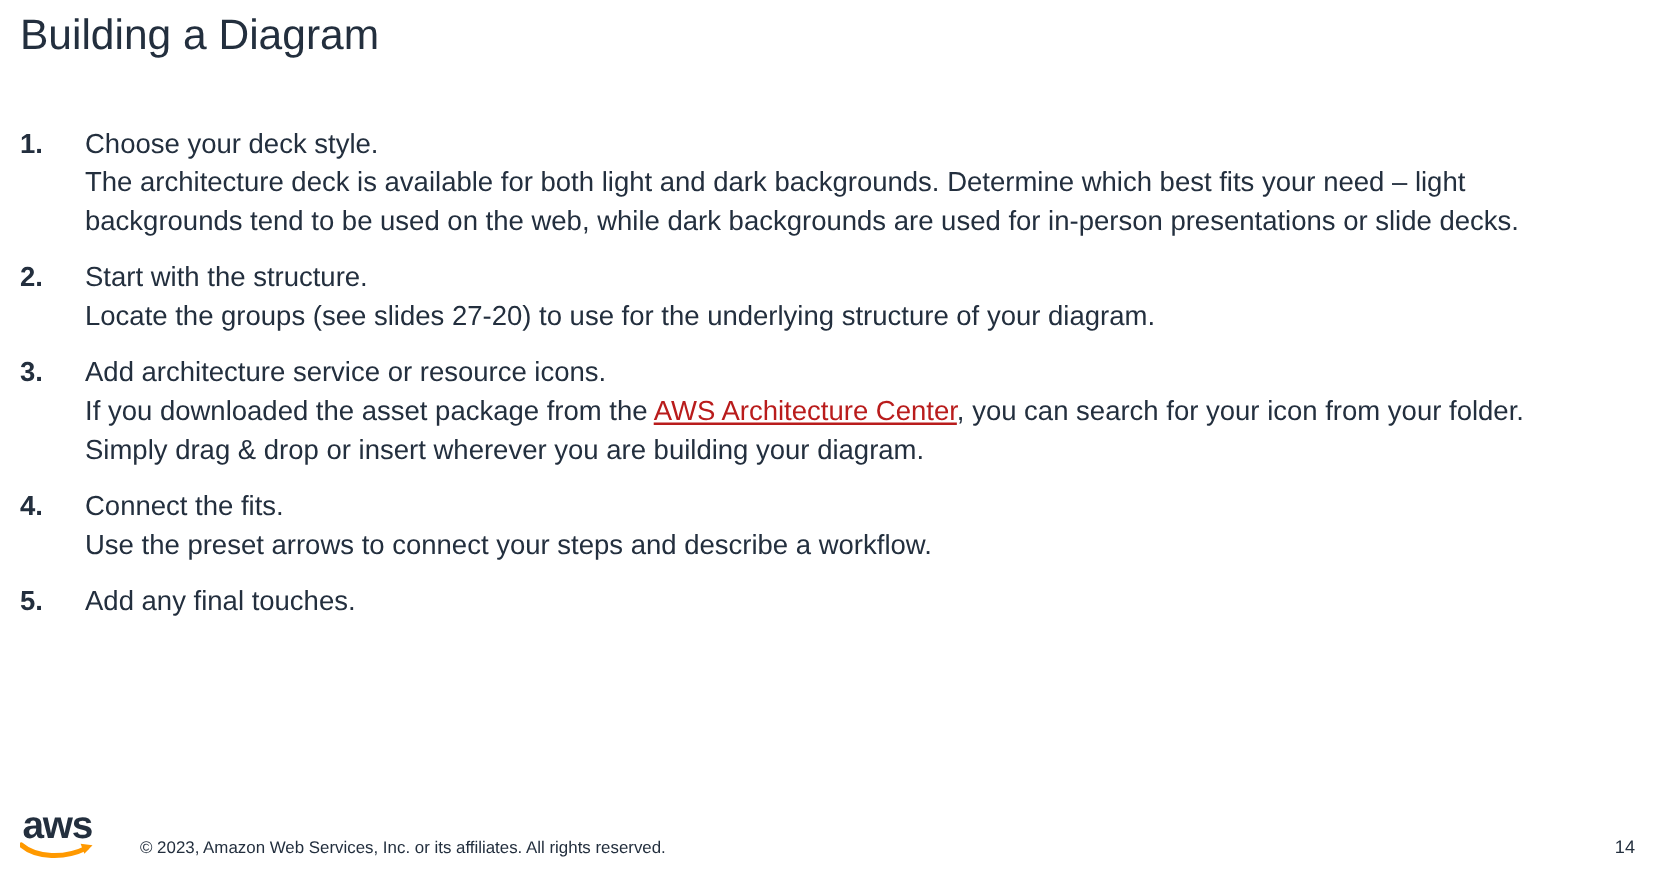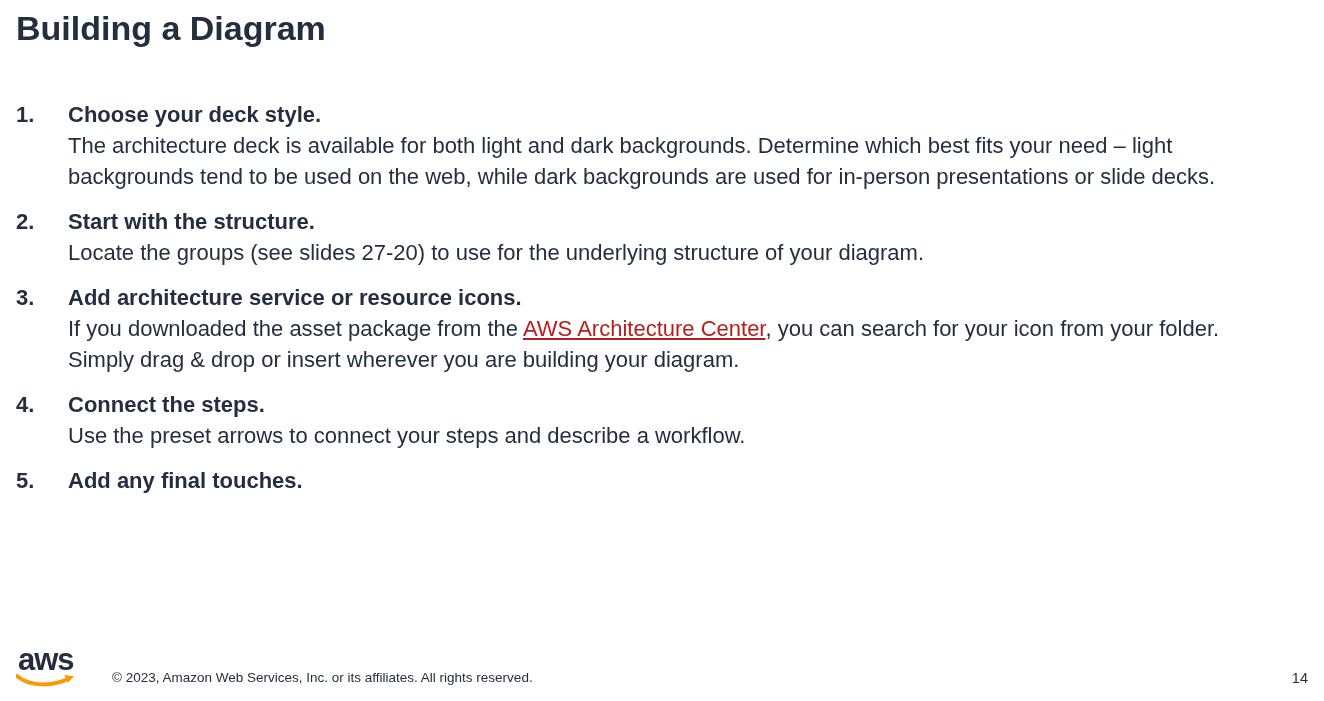--- a/index.html
+++ b/index.html
@@ -11,21 +11,21 @@
     position: relative;
     overflow: hidden;
   }
   .slide {
     position: absolute;
     inset: 0;
     padding: 8px 16px 0 16px;
   }
   .slide-title {
     font-size: 34px;
-    font-weight: 700;
+    font-weight: 400;
     line-height: 1.2;
     color: #232f3e;
     letter-spacing: 0;
   }
   .steps {
     margin-top: 50px;
   }
   .step {
     display: grid;
     grid-template-columns: 52px 1160px;
@@ -36,21 +36,21 @@
     line-height: 31px;
     font-weight: 700;
     color: #232f3e;
   }
   .step-text {
     font-size: 22px;
     line-height: 31px;
     color: #232f3e;
   }
   .step-heading {
-    font-weight: 700;
+    font-weight: 400;
   }
   .step-body a.inline-link {
     color: #b91c1c;
     text-decoration: underline;
     cursor: pointer;
   }
   .footer-logo {
     position: absolute;
     left: 16px;
     bottom: 8px;
@@ -111,21 +111,21 @@
       <div class="step-number">3.</div>
       <div class="step-text">
         <div class="step-heading">Add architecture service or resource icons.</div>
         <div class="step-body"><span>If you downloaded the asset package from the </span><a class="inline-link">AWS Architecture Center</a><span>, you can search for your icon from your folder. Simply drag &amp; drop or insert wherever you are building your diagram.</span></div>
       </div>
     </div>
 
     <div class="step">
       <div class="step-number">4.</div>
       <div class="step-text">
-        <div class="step-heading">Connect the steps.</div>
+        <div class="step-heading">Connect the fits.</div>
         <div class="step-body">Use the preset arrows to connect your steps and describe a workflow.</div>
       </div>
     </div>
 
     <div class="step">
       <div class="step-number">5.</div>
       <div class="step-text">
         <div class="step-heading">Add any final touches.</div>
       </div>
     </div>

